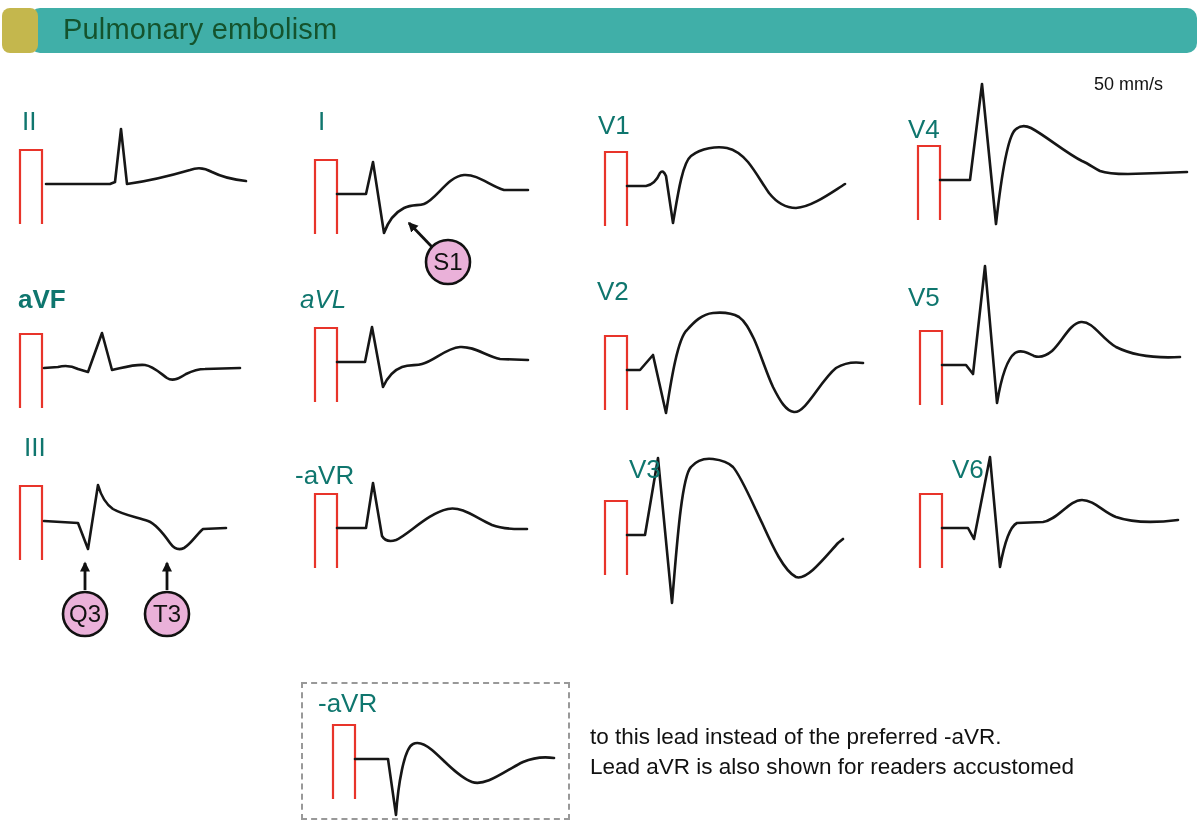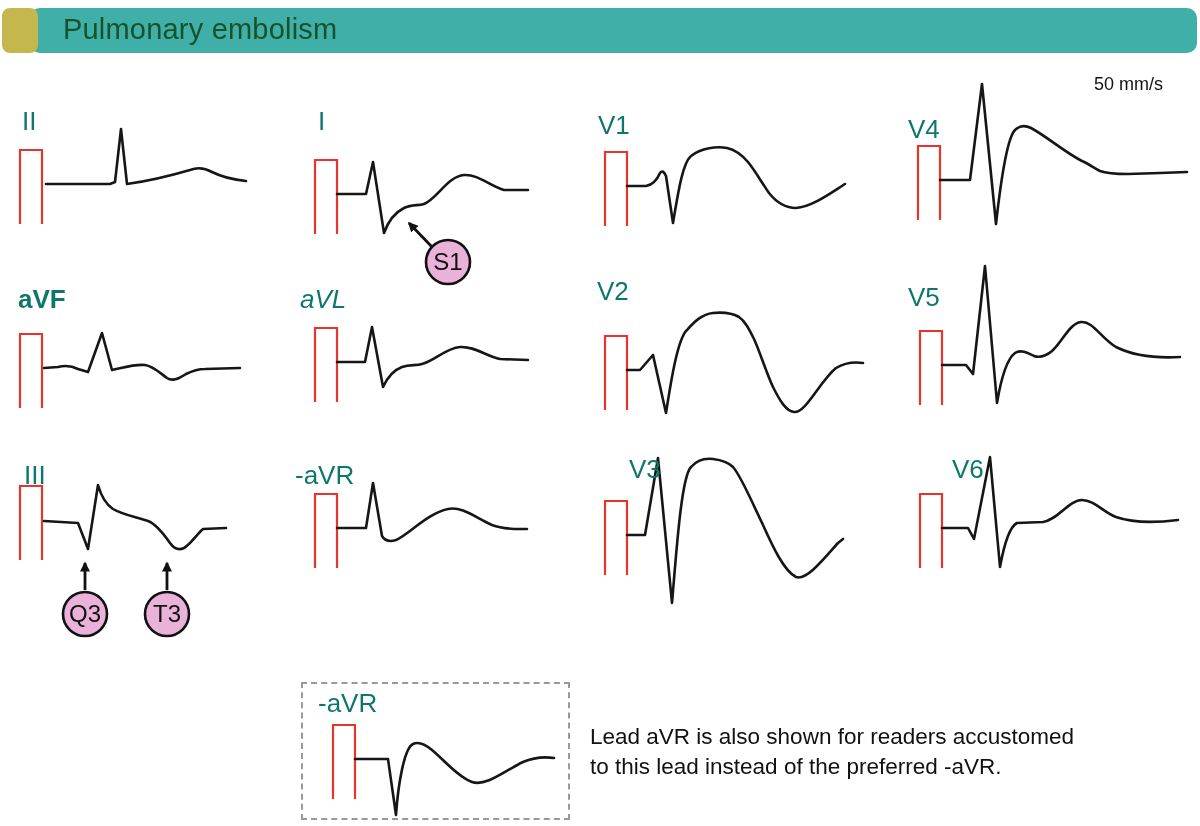--- a/index.html
+++ b/index.html
@@ -24,22 +24,22 @@
 </head>
 <body>
 
 <div class="canvas">
   <div class="header-bar" style="background: rgb(64, 175, 168);"></div>
   <div class="header-accent" style="background: rgb(196, 183, 77);"></div>
   <div class="header-title">Pulmonary embolism</div>
   <div class="speed-label">50 mm/s</div>
   <div class="inset-box" style="border-color: rgb(153, 153, 153); left: 301px; top: 682px; width: 265px; height: 134px;"></div>
   <div class="caption">
+    <div>to this lead instead of the preferred -aVR.</div>
     <div>Lead aVR is also shown for readers accustomed</div>
-    <div>to this lead instead of the preferred -aVR.</div>
   </div>
   <svg class="ecg" width="1200" height="826">
     <defs>
       <marker id="ah" markerUnits="userSpaceOnUse" markerWidth="14" markerHeight="14" refX="8.5" refY="5" orient="auto">
         <path d="M0,0 L10,5 L0,10 Z" fill="#111111"></path>
       </marker>
     </defs>
   <path d="M20,224 L20,150 L42,150 L42,224" class="cal" stroke="#E8342A"></path>
       <path d="M46,184 L110,184 L115,182 L121,129 L127,184 C142,182 166,177 190,170 C198,167 205,168 212,172 C222,177 236,180 246,181" class="wave" stroke="#161616"></path>
       <path d="M315,234 L315,160 L337,160 L337,234" class="cal" stroke="#E8342A"></path>
@@ -77,18 +77,18 @@
       <text x="167" y="622" class="ann-text">T3</text>
     </svg>
 <div class="lead-label" style="left: 22px; top: 106px;">II</div>
     <div class="lead-label" style="left: 318px; top: 106px;">I</div>
     <div class="lead-label" style="left: 598px; top: 110px;">V1</div>
     <div class="lead-label" style="left: 908px; top: 114px;">V4</div>
     <div class="lead-label" style="left: 18px; top: 284px; font-weight: bold;">aVF</div>
     <div class="lead-label" style="left: 300px; top: 284px; font-style: italic;">aVL</div>
     <div class="lead-label" style="left: 597px; top: 276px;">V2</div>
     <div class="lead-label" style="left: 908px; top: 282px;">V5</div>
-    <div class="lead-label" style="left: 24px; top: 460px;">III</div>
+    <div class="lead-label" style="left: 24px; top: 432px;">III</div>
     <div class="lead-label" style="left: 295px; top: 460px;">-aVR</div>
     <div class="lead-label" style="left: 597px; top: 454px; margin-left: 32px;">V3</div>
     <div class="lead-label" style="left: 952px; top: 454px;">V6</div>
     <div class="lead-label" style="left: 318px; top: 688px;">-aVR</div>
   </div>
 
 </body></html>

